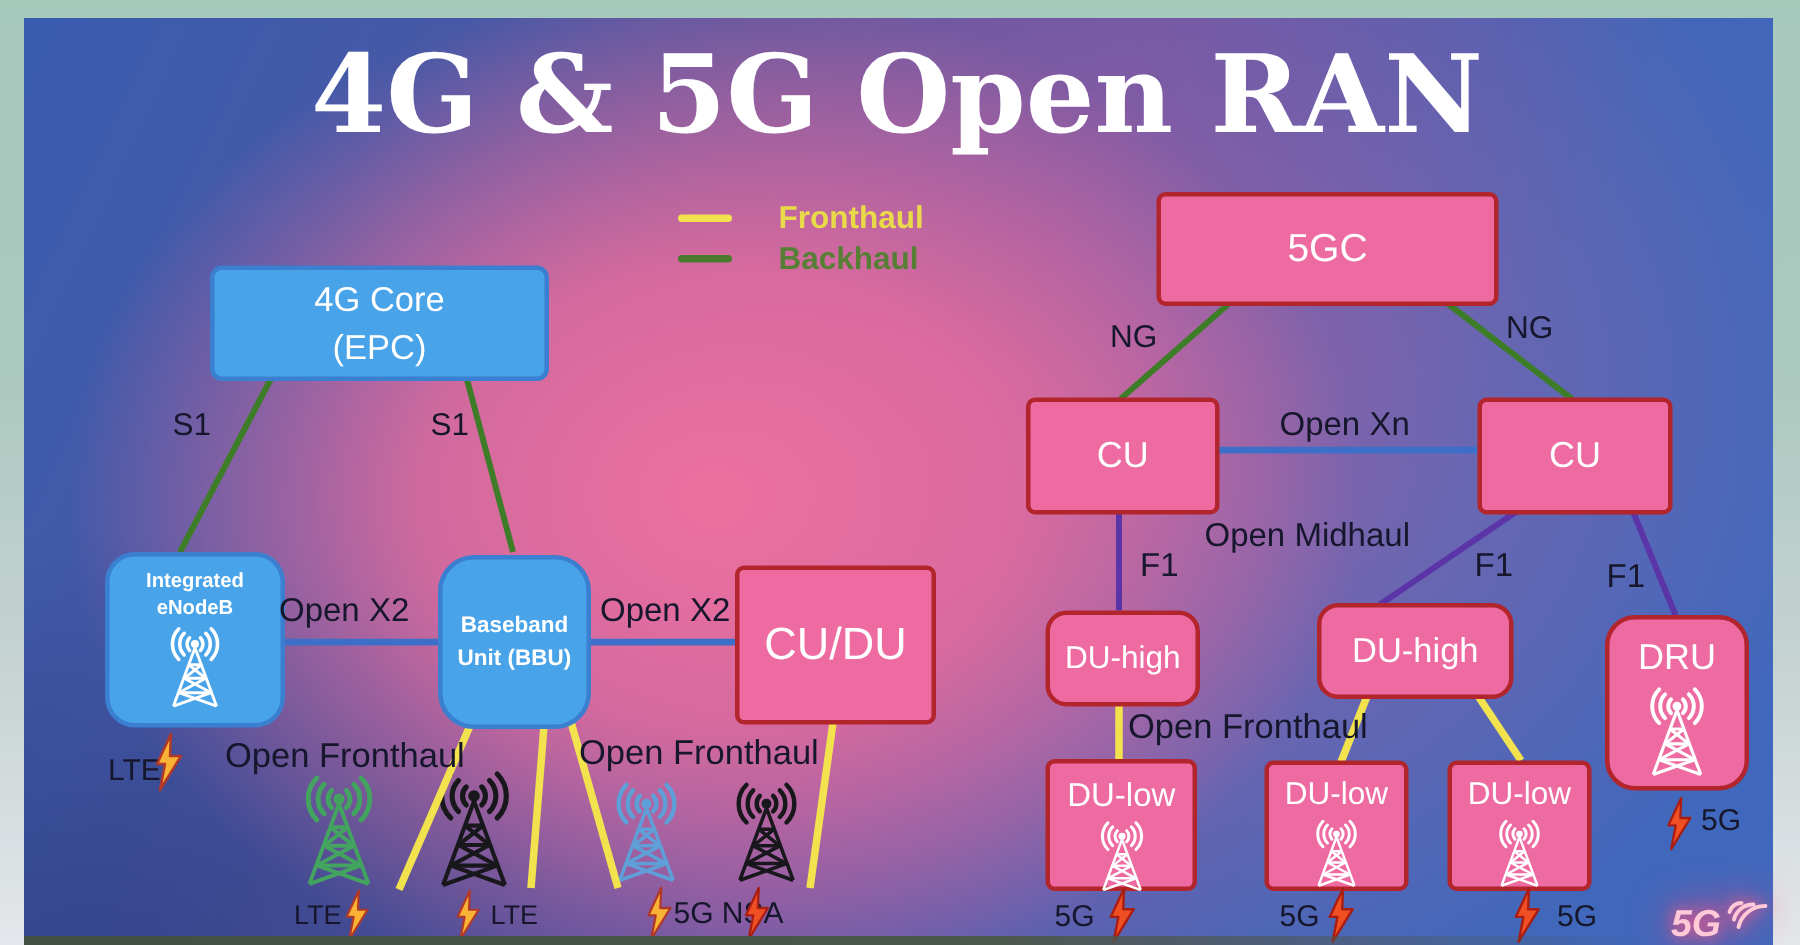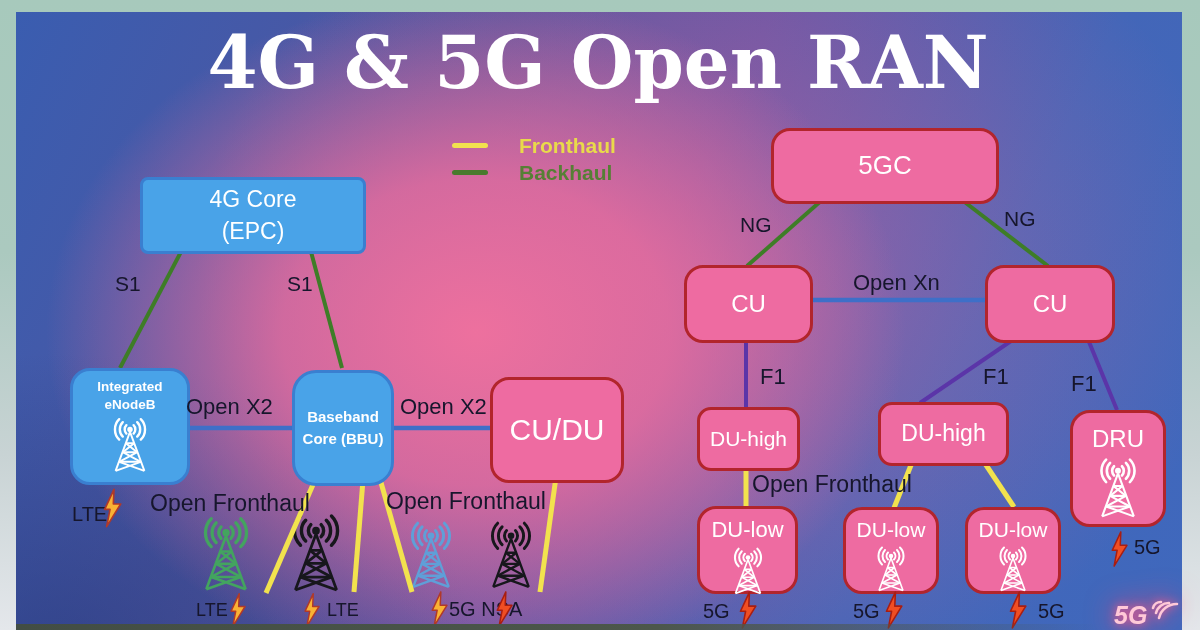--- a/index.html
+++ b/index.html
@@ -23,21 +23,21 @@
   .legend-label{margin-left:31px;font-size:21px;font-weight:bold;}
   .leg-0 .legend-label{color:#e9da4a;}
   .leg-1 .legend-label{color:#2b2364;}
   .leg-2 .legend-label{color:#567f35;}
   svg.lines{position:absolute;left:0;top:0;z-index:2;pointer-events:none;}
   .tower{position:absolute;z-index:1;}
   .tower svg,.bolt svg,.node .tower-in svg{display:block;width:100%;height:100%;}
   .node{position:absolute;display:flex;flex-direction:column;align-items:center;justify-content:center;
         color:#fff;text-align:center;z-index:3;line-height:1.35;}
   .blue{background:#49a3e8;border:3px solid #3a7fd0;border-radius:8px;}
-  .pink{background:#ee6ba1;border:3px solid #b2252c;border-radius:19px;}
+  .pink{background:#ee6ba1;border:3px solid #b2252c;border-radius:6px;}
   .tower-in{flex:0 0 auto;}
   .lbl{position:absolute;color:#16162c;z-index:3;white-space:nowrap;font-size:22px;}
   .lbl-b{font-size:20px;}
   .bolt{position:absolute;z-index:3;}
   .glogo{position:absolute;left:1108px;top:596px;width:72px;height:34px;z-index:7;
          filter:drop-shadow(0 0 5px #ff5c8a) drop-shadow(0 0 14px rgba(255,60,110,.85));}
 </style>
 </head>
 <body>
 
@@ -178,21 +178,21 @@
               <path d="M50,28 L26,93 M50,28 L74,93"></path>
               <path d="M43,47 L57,47 M38,62 L62,62 M32,78 L68,78"></path>
               <path d="M43,47 L62,62 M57,47 L38,62 M38,62 L68,78 M62,62 L32,78 M32,78 L74,93 M68,78 L26,93"></path>
             </g>
           </g>
         </svg>
       </div>
   </div>
   <div class="node blue" style="left:292px;top:370px;width:96px;height:110px;border-radius:24px;font-size:15px;font-weight:bold;line-height:1.5">
     <div>Baseband</div>
-    <div>Core (BBU)</div>
+    <div>Unit (BBU)</div>
   </div>
   <div class="node pink" style="left:490px;top:377px;width:128px;height:100px;font-size:30px">
     <div>CU/DU</div>
   </div>
 
   <div class="node pink" style="left:771px;top:128px;width:222px;height:70px;font-size:26px">
     <div>5GC</div>
   </div>
   <div class="node pink" style="left:684px;top:265px;width:123px;height:72px;font-size:24px">
     <div>CU</div>
@@ -293,20 +293,21 @@
 
   <div class="lbl" style="left:115px;top:272px;font-size:21px">S1</div>
   <div class="lbl" style="left:287px;top:272px;font-size:21px">S1</div>
   <div class="lbl" style="left:186px;top:394px">Open X2</div>
   <div class="lbl" style="left:400px;top:394px">Open X2</div>
   <div class="lbl" style="left:150px;top:490px;font-size:23px">Open Fronthaul</div>
   <div class="lbl" style="left:386px;top:488px;font-size:23px">Open Fronthaul</div>
   <div class="lbl" style="left:740px;top:213px;font-size:21px">NG</div>
   <div class="lbl" style="left:1004px;top:207px;font-size:21px">NG</div>
   <div class="lbl" style="left:853px;top:270px">Open Xn</div>
+  <div class="lbl" style="left:803px;top:344px">Open Midhaul</div>
   <div class="lbl" style="left:760px;top:364px">F1</div>
   <div class="lbl" style="left:983px;top:364px">F1</div>
   <div class="lbl" style="left:1071px;top:371px">F1</div>
   <div class="lbl" style="left:752px;top:471px;font-size:23px">Open Fronthaul</div>
 
   <div class="lbl lbl-b" style="left:72px;top:503px">LTE</div>
   <span class="bolt" style="left:100px;top:488px;width:24px;height:40px">
       <svg viewBox="0 0 36 60">
         <path d="M21,2 L7,32 L15,32 L10,58 L31,24 L20,24 Z" fill="#f9b234" stroke="#b0392a" stroke-width="2.5" stroke-linejoin="round"></path>
       </svg>

